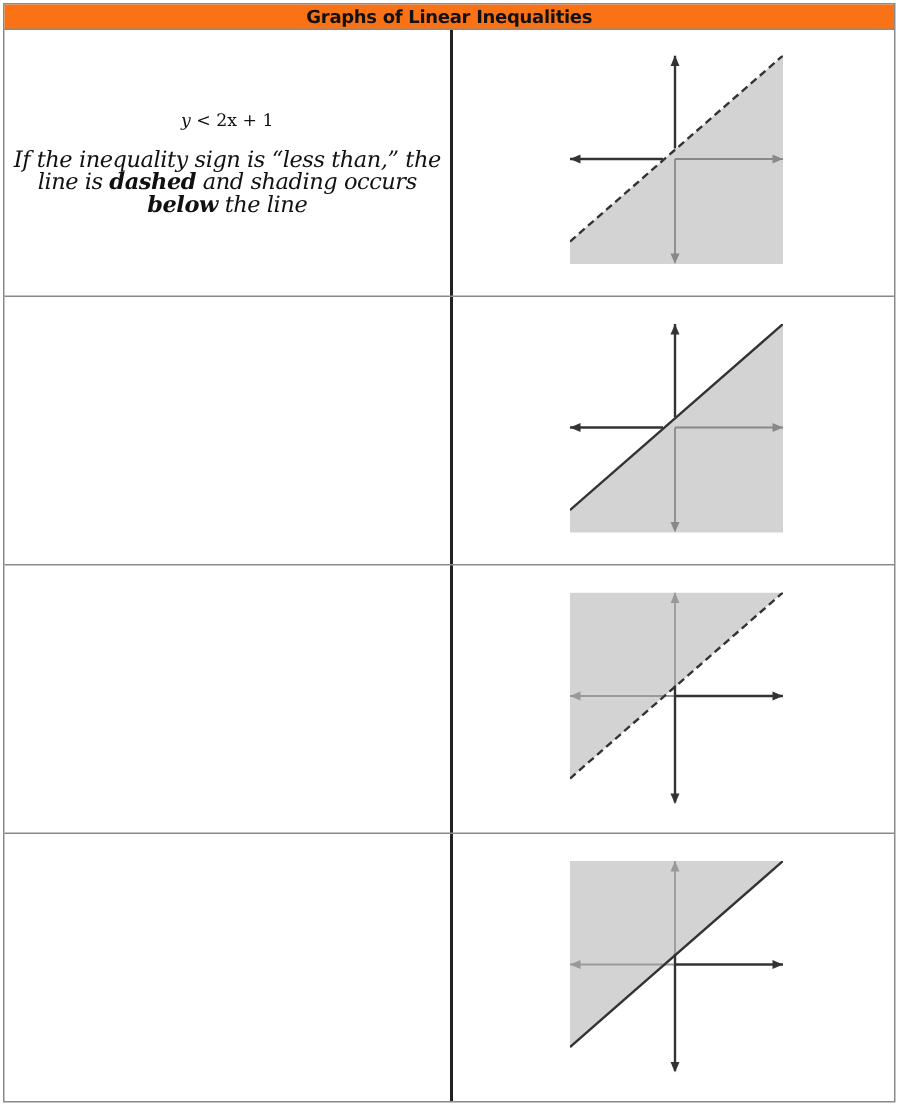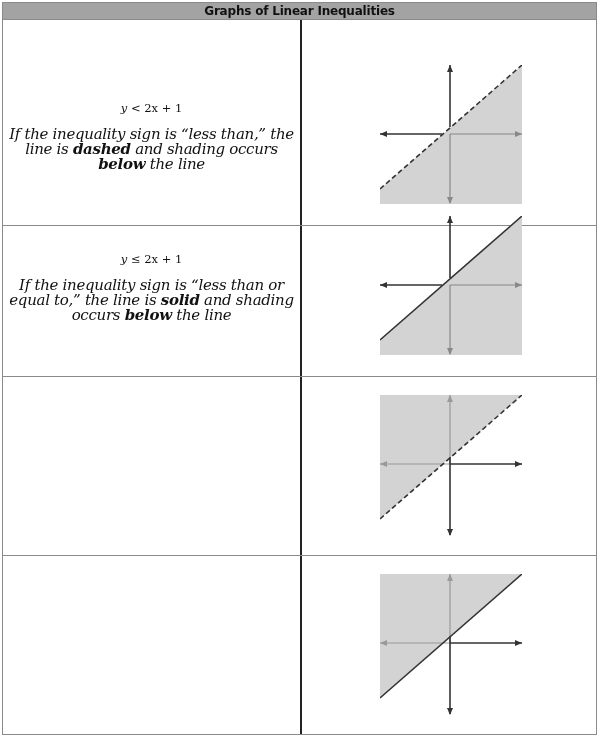--- a/index.html
+++ b/index.html
@@ -3,21 +3,21 @@
 <meta charset="utf-8">
 <style>
   html, body { margin: 0; padding: 0; background: #ffffff; }
   body { width: 600px; height: 738px; position: relative; font-family: "DejaVu Serif", "Liberation Serif", serif; color: #111; }
   .table {
     position: absolute; left: 2px; top: 2px; width: 595px; height: 733px;
     border: 1.5px solid #8a8a8a; box-sizing: border-box;
   }
   .header {
     position: absolute; left: 0; top: 0; right: 0; height: 16px;
-    background: #a3a3a3; border-bottom: 1.5px solid #8a8a8a;
+    background: #f97316; border-bottom: 1.5px solid #8a8a8a;
     text-align: center; font-weight: bold; font-size: 12px; line-height: 16px;
     font-family: "DejaVu Sans", "Liberation Sans", sans-serif; letter-spacing: -0.2px;
   }
   .divider {
     position: absolute; left: 297px; top: 17px; bottom: 0; width: 1.5px; background: #222;
   }
   .row {
     position: absolute; left: 0; right: 0;
     border-bottom: 1.5px solid #8a8a8a;
   }
@@ -43,21 +43,21 @@
     position: absolute; left: 78px; width: 142px; height: 142px;
   }
 </style>
 </head>
 <body>
 
 <div class="table">
   <div class="header">Graphs of Linear Inequalities</div>
   <div class="divider"></div>
 
-  <div class="row" style="top:17px;height:177px;margin-top:28px;">
+  <div class="row" style="top:17px;height:177px;">
     <div class="text-cell">
       <div class="eq"><i>y</i> <span>&lt;</span> <span>2x + 1</span></div>
       <div class="desc"><span>If the inequality sign is “less than,” the line is </span><b>dashed</b><span> and shading occurs </span><b>below</b><span> the line</span></div>
     </div>
     <div class="graph-cell">
       <svg class="graph" style="top:17px;" viewBox="0 0 142 142">
         <polygon points="0,124 142,0 142,139 0,139" fill="#d3d3d3"></polygon>
         <line x1="70" y1="69" x2="142" y2="69" stroke="#888" stroke-width="1.2"></line>
         <line x1="70" y1="69" x2="70" y2="138" stroke="#888" stroke-width="1.2"></line>
         <polygon points="142,69 135,66 135,72" fill="#888"></polygon>
@@ -65,24 +65,20 @@
         <line x1="0" y1="69" x2="62" y2="69" stroke="#333" stroke-width="1.6"></line>
         <polygon points="0,69 7,66 7,72" fill="#333"></polygon>
         <line x1="70" y1="0" x2="70" y2="62" stroke="#333" stroke-width="1.6"></line>
         <polygon points="70,0 67,7 73,7" fill="#333"></polygon>
         <line x1="0" y1="124" x2="142" y2="0" stroke="#333" stroke-width="1.6" stroke-dasharray="5,3"></line>
       </svg>
     </div>
   </div>
 
   <div class="row" style="top:195px;height:178px;">
-    <div class="text-cell">
-      <div class="eq"><i>y</i> <span>≤</span> <span>2x + 1</span></div>
-      <div class="desc"><span>If the inequality sign is “less than or equal to,” the line is </span><b>solid</b><span> and shading occurs </span><b>below</b><span> the line</span></div>
-    </div>
     <div class="graph-cell">
       <svg class="graph" style="top:18px;" viewBox="0 0 142 142">
         <polygon points="0,124 142,0 142,139 0,139" fill="#d3d3d3"></polygon>
         <line x1="70" y1="69" x2="142" y2="69" stroke="#888" stroke-width="1.2"></line>
         <line x1="70" y1="69" x2="70" y2="138" stroke="#888" stroke-width="1.2"></line>
         <polygon points="142,69 135,66 135,72" fill="#888"></polygon>
         <polygon points="70,139 67,132 73,132" fill="#888"></polygon>
         <line x1="0" y1="69" x2="62" y2="69" stroke="#333" stroke-width="1.6"></line>
         <polygon points="0,69 7,66 7,72" fill="#333"></polygon>
         <line x1="70" y1="0" x2="70" y2="62" stroke="#333" stroke-width="1.6"></line>

